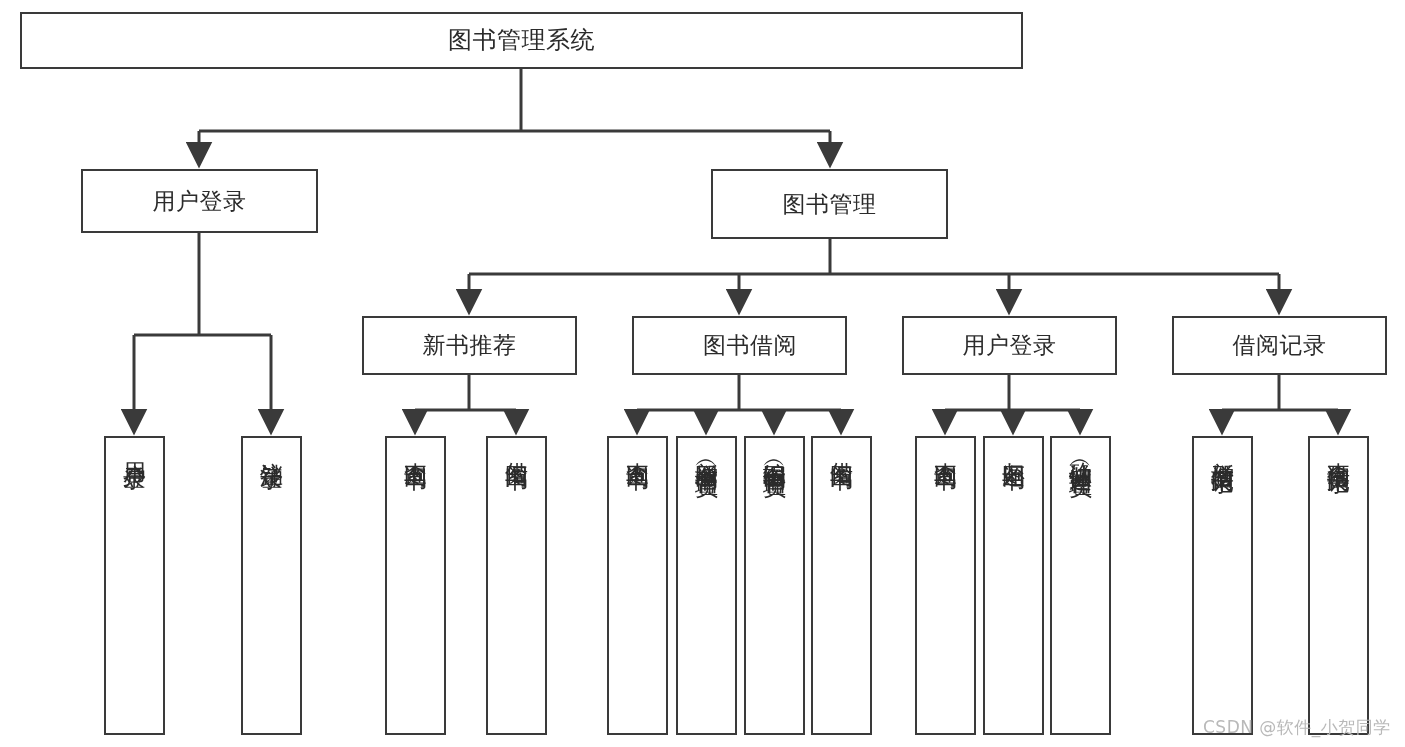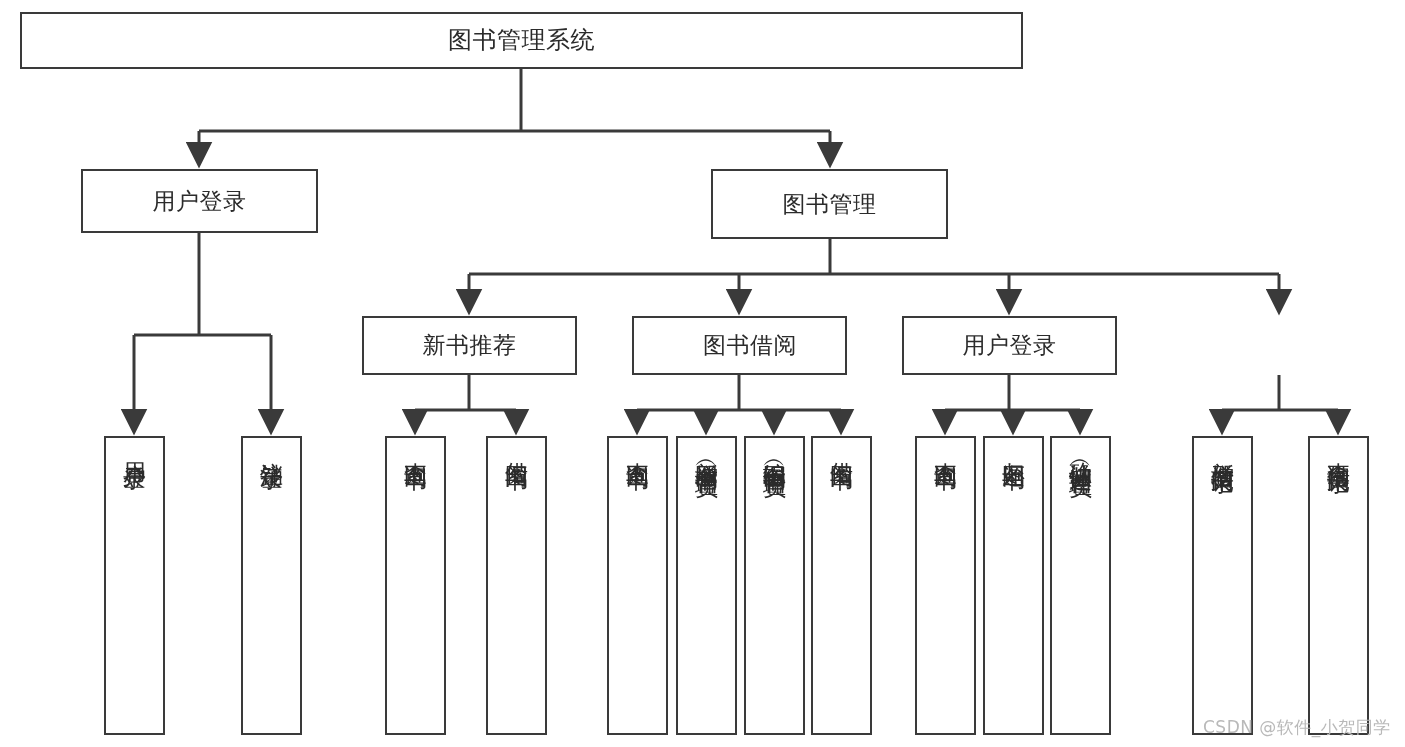--- a/index.html
+++ b/index.html
@@ -133,20 +133,23 @@
 
   <div class="node" style="left:362px; top:316px; width:215px; height:59px;">
     <span class="label">新书推荐</span>
   </div>
   <div class="node" style="left:632px; top:316px; width:215px; height:59px;padding-left:21px;">
     <span class="label">图书借阅</span>
   </div>
   <div class="node" style="left:902px; top:316px; width:215px; height:59px;">
     <span class="label">用户登录</span>
   </div>
+  <div class="node" style="left:1172px; top:316px; width:215px; height:59px;">
+    <span class="label">借阅记录</span>
+  </div>
 
   <div class="node leaf" style="left:104px; top:436px; width:61px; height:299px;">
     <span class="label">用户登录</span>
   </div>
   <div class="node leaf" style="left:241px; top:436px; width:61px; height:299px;">
     <span class="label">注销登录</span>
   </div>
 
   <div class="node leaf" style="left:385px; top:436px; width:61px; height:299px;">
     <span class="label">查询图书</span>

